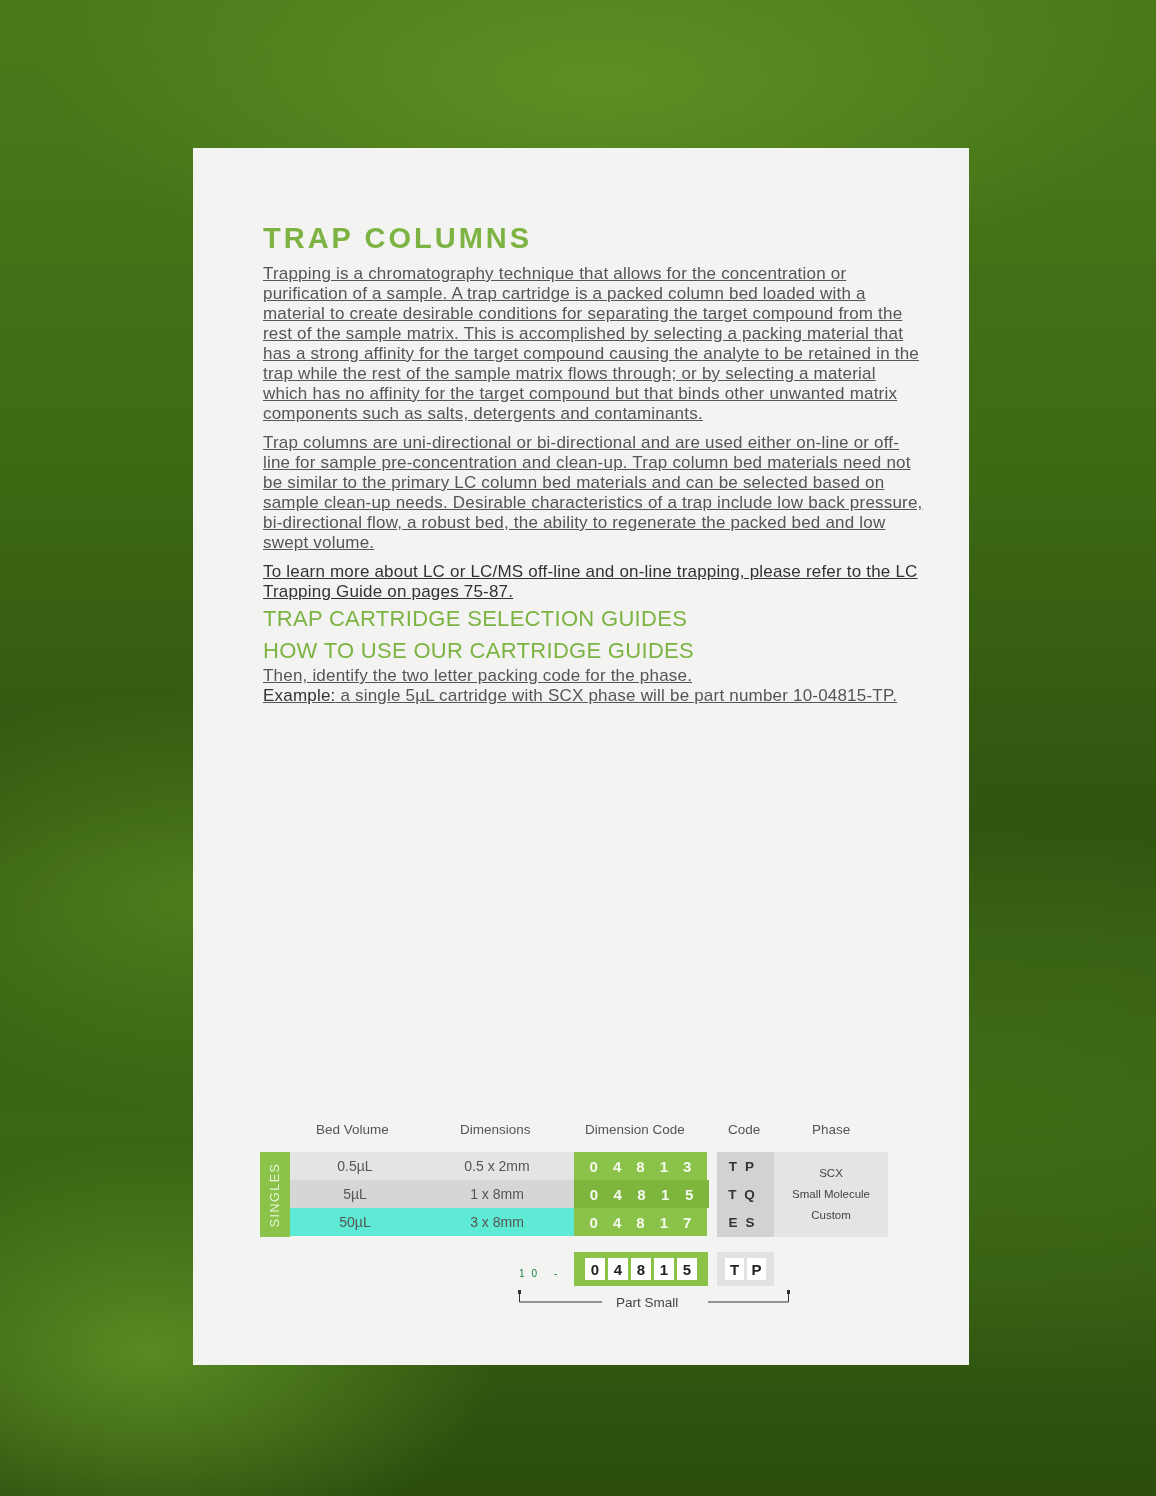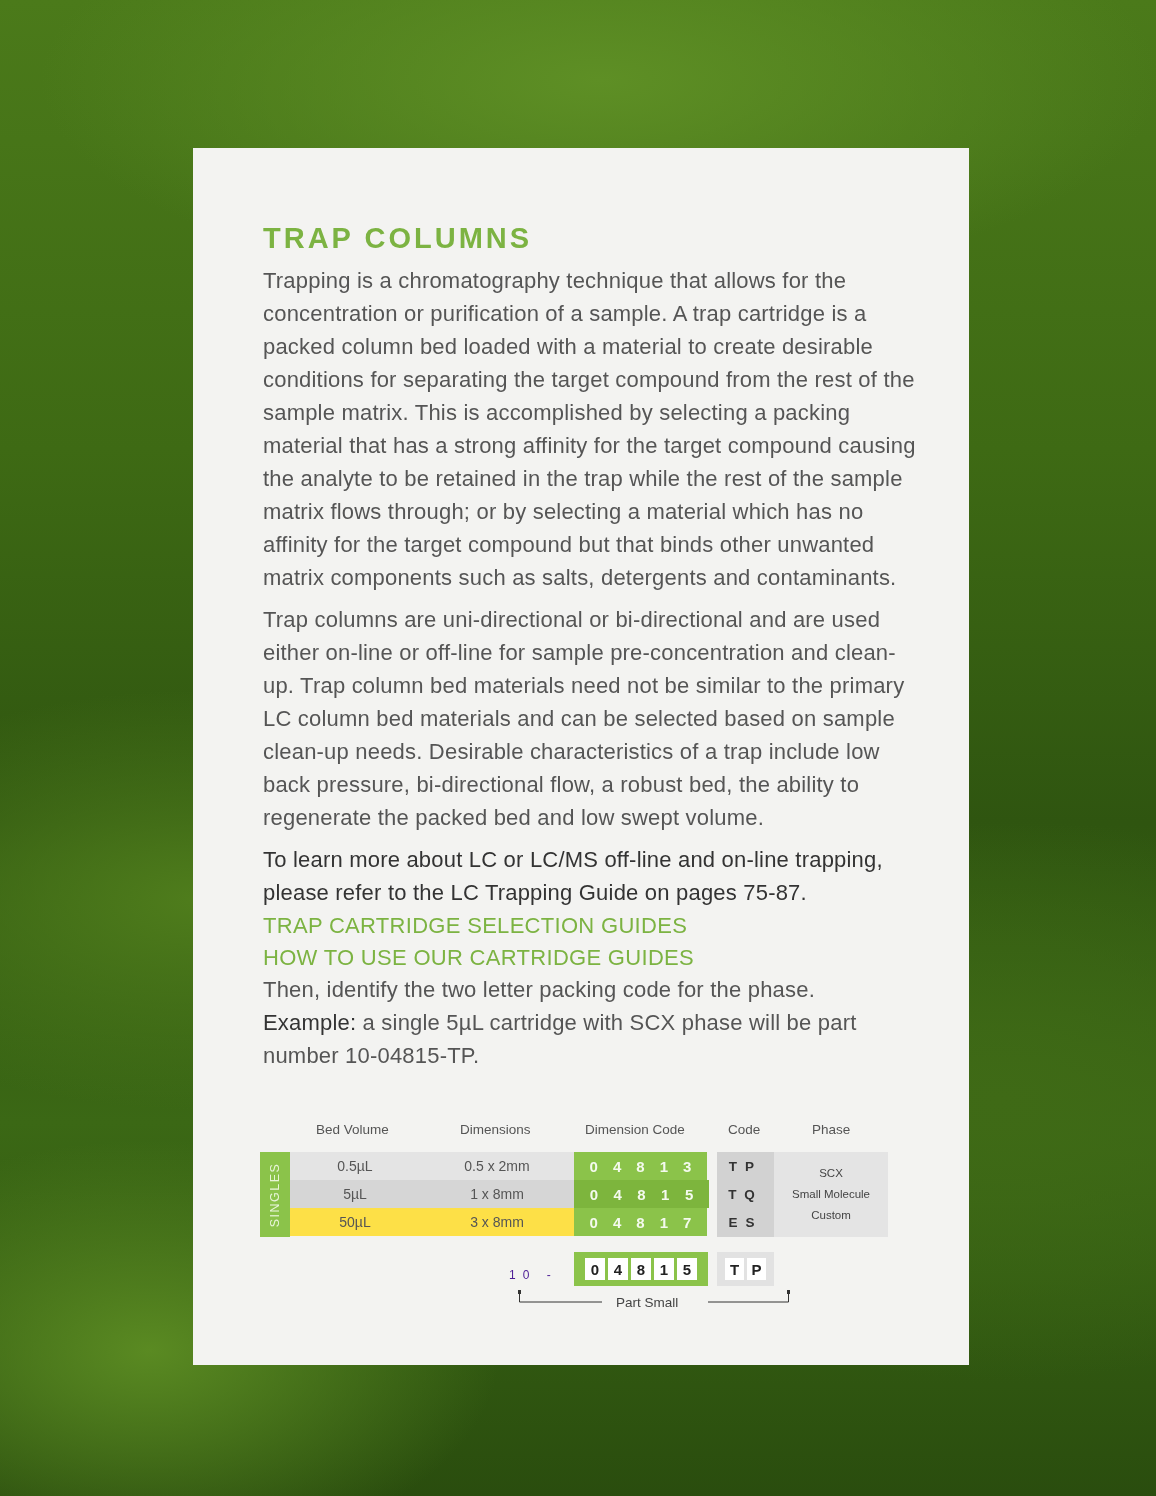--- a/index.html
+++ b/index.html
@@ -7,43 +7,43 @@
     background:
       radial-gradient(ellipse 600px 300px at 200px 900px, #4f7d1c 0%, transparent 70%),
       radial-gradient(ellipse 700px 400px at 1000px 1100px, #3f6a16 0%, transparent 70%),
       radial-gradient(ellipse 500px 300px at 150px 1350px, #5a8a22 0%, transparent 70%),
       radial-gradient(ellipse 800px 300px at 600px 80px, #5e8f25 0%, transparent 70%),
       linear-gradient(180deg,#4b7a1a 0%,#3e6a14 30%,#2f5510 55%,#3b6815 75%,#2a4d0e 100%);
     font-family:"Liberation Sans",sans-serif;}
   .page{position:absolute;left:193px;top:148px;width:776px;height:1217px;background:#f3f3f1;}
   .content{position:absolute;left:70px;top:74px;width:660px;color:#555;}
   h1{margin:0;font-size:29px;letter-spacing:3px;color:#7cb342;font-weight:bold;}
-  p{margin:0;font-size:22px;line-height:33px;letter-spacing:0.2px;}
+  p{margin:0;font-size:17px;line-height:20px;letter-spacing:0.2px;text-decoration:underline;}
   .p1{margin-top:9px;}
   .p2{margin-top:9px;}
   .dark{color:#333;margin-top:24px;}
   .p3{margin-top:9px;}
   h2{margin:2px 0 0 0;font-size:22px;font-weight:normal;color:#7cb342;letter-spacing:0.3px;line-height:30px;}
   .table{position:absolute;left:67px;top:972px;width:640px;height:190px;font-size:13px;color:#555;}
   .hdr{position:absolute;top:2px;font-size:13.5px;color:#555;}
   .singles{position:absolute;left:0;top:32px;width:30px;height:85px;background:#8bc34a;}
   .singles span{position:absolute;left:50%;top:50%;transform:translate(-50%,-50%) rotate(-90deg);color:#e8f5d8;font-size:12.5px;letter-spacing:1.5px;}
   .row{position:absolute;left:30px;width:288px;height:28px;display:flex;align-items:center;}
   .r0{top:32px;background:#e4e4e4;}
   .r1{top:60px;background:#d6d6d6;}
-  .r2{top:88px;background:#fde047;}
+  .r2{top:88px;background:#5eead4;}
   .bed{width:130px;text-align:center;font-size:14px;}
   .dim{width:154px;text-align:center;font-size:14px;}
   .code{position:absolute;left:314px;width:133px;height:28px;display:flex;justify-content:space-around;align-items:center;color:#f4faee;font-weight:bold;font-size:15px;padding:0 8px;box-sizing:border-box;}
   .c0{top:32px;background:#8bc34a;}
   .c1{top:60px;background:#7db53d;width:135px;}
   .c2{top:88px;background:#8bc34a;}
   .pcode{position:absolute;left:457px;top:32px;width:57px;height:85px;background:#d2d2d2;display:flex;flex-direction:column;justify-content:space-around;align-items:center;font-weight:bold;font-size:13.5px;color:#333;letter-spacing:8px;padding-left:0;box-sizing:border-box;}
   .phase{position:absolute;left:514px;top:32px;width:114px;height:85px;background:#e4e4e4;display:flex;flex-direction:column;justify-content:center;align-items:center;font-size:11.5px;color:#444;line-height:21px;}
-  .pn-prefix{position:absolute;left:249px;top:148px;font-size:12px;letter-spacing:7px;color:#4c1d95;}
+  .pn-prefix{position:absolute;left:259px;top:148px;font-size:10px;letter-spacing:7px;color:#15803d;}
   .pn-box{position:absolute;left:314px;top:132px;width:134px;height:34px;background:#8bc34a;display:flex;align-items:center;justify-content:center;gap:3px;}
   .pn-box span{width:20px;height:22px;background:#fff;display:flex;align-items:center;justify-content:center;font-weight:bold;font-size:15px;color:#222;}
   .pn-code{position:absolute;left:457px;top:132px;width:57px;height:34px;background:#e2e2e2;display:flex;align-items:center;justify-content:center;gap:3px;}
   .pn-code span{width:19px;height:22px;background:#fff;display:flex;align-items:center;justify-content:center;font-weight:bold;font-size:15px;color:#222;}
   .bracket{position:absolute;left:258px;top:170px;width:272px;height:14px;}
   .pn-label{position:absolute;left:350px;top:175px;font-size:13.5px;color:#444;background:#f3f3f1;padding:0 6px;}
 </style>
 </head>
 <body>
 

